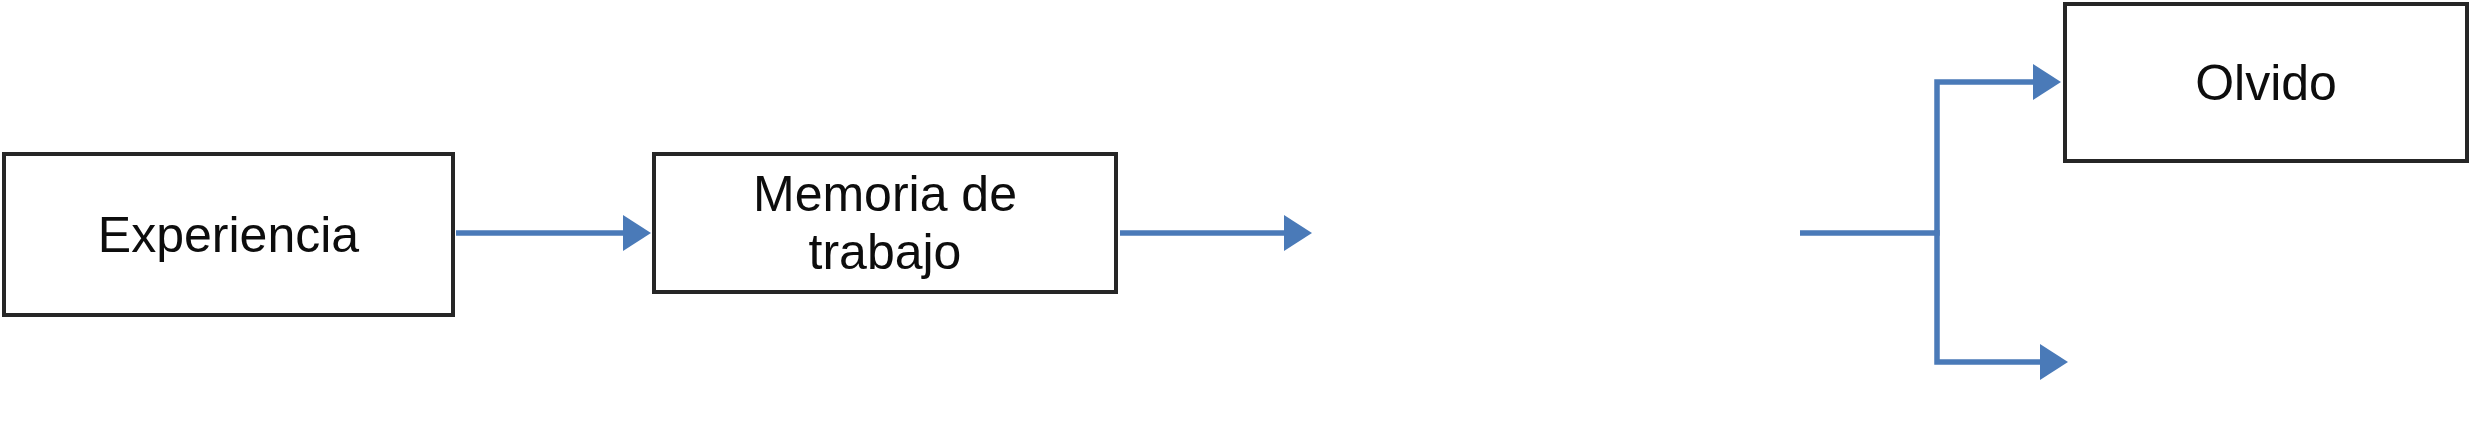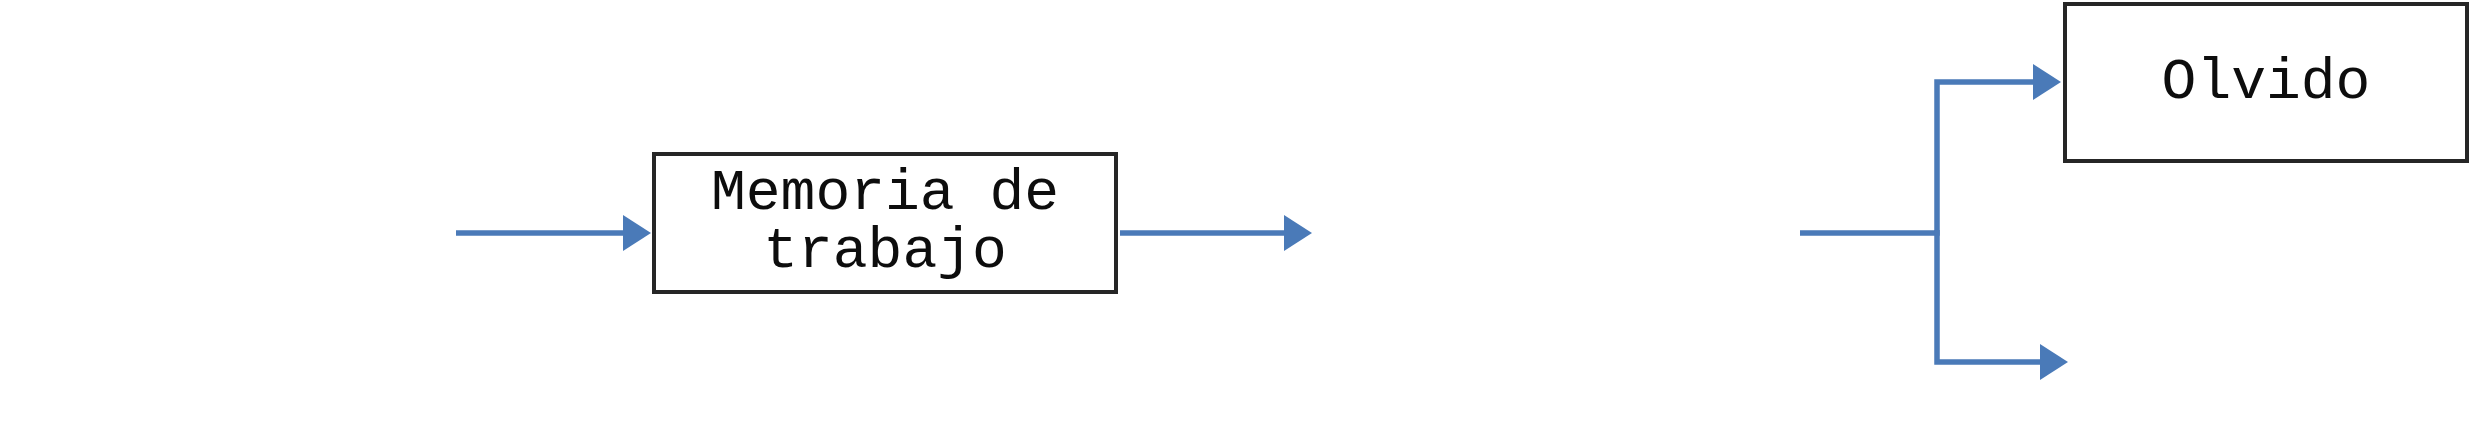--- a/index.html
+++ b/index.html
@@ -34,22 +34,22 @@
   .node {
     position: absolute;
     box-sizing: border-box;
     border: 4px solid var(--color-border, #262626);
     background: var(--color-background, #ffffff);
     display: flex;
     align-items: center;
     justify-content: center;
   }
   .node-label {
-    font-family: Liberation Mono, monospace;
-    font-size: 58px;
+    font-family: Liberation Sans, sans-serif;
+    font-size: 50px;
     line-height: 58px;
     color: var(--color-text, #0d0d0d);
     text-align: center;
     white-space: pre-line;
   }
   
   .node-experiencia          { left: 2px;    top: 152px; width: 453px; height: 165px; }
   .node-memoria-trabajo      { left: 652px;  top: 152px; width: 466px; height: 142px; }
   .node-memoria-largo-plazo  { left: 1314px; top: 152px; width: 484px; height: 163px; }
   .node-olvido               { left: 2063px; top: 2px;   width: 406px; height: 161px; }
@@ -76,20 +76,23 @@
       <path class="edge-line" d="M1800 233 L1937 233 L1937 82 L2033 82"></path>
       <polygon class="edge-head" points="2033,64 2033,100 2061,82"></polygon>
     </g>
 
     <g>
       <path class="edge-line" d="M1937 230 L1937 362 L2040 362"></path>
       <polygon class="edge-head" points="2040,344 2040,380 2068,362"></polygon>
     </g>
   </svg>
 
+  <div class="node node-experiencia">
+    <span class="node-label">Experiencia</span>
+  </div>
 
   <div class="node node-memoria-trabajo">
     <span class="node-label">Memoria de
 trabajo</span>
   </div>
 
 
   <div class="node node-olvido">
     <span class="node-label">Olvido</span>
   </div>

